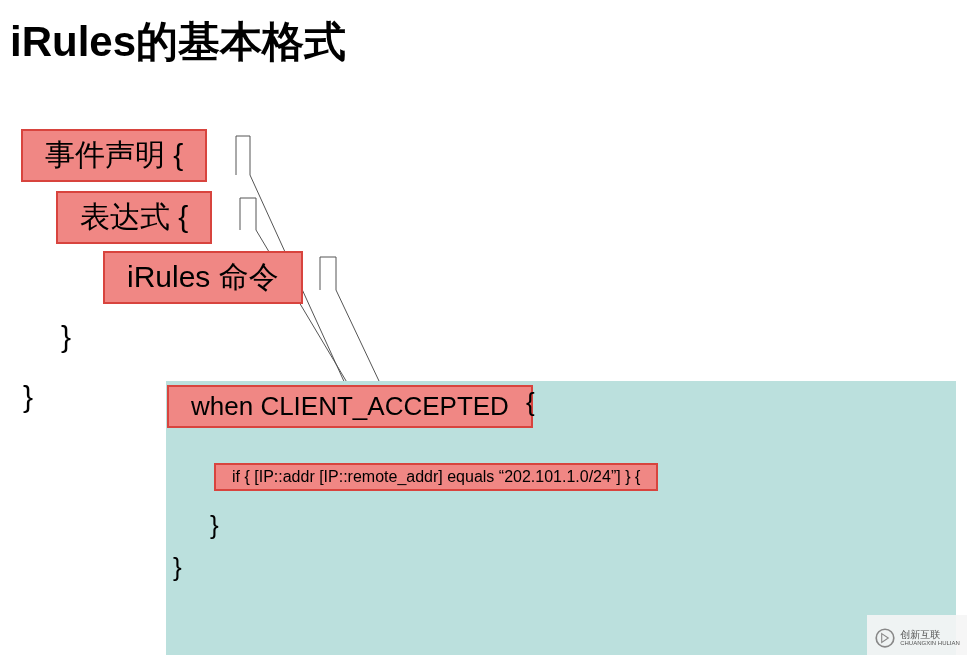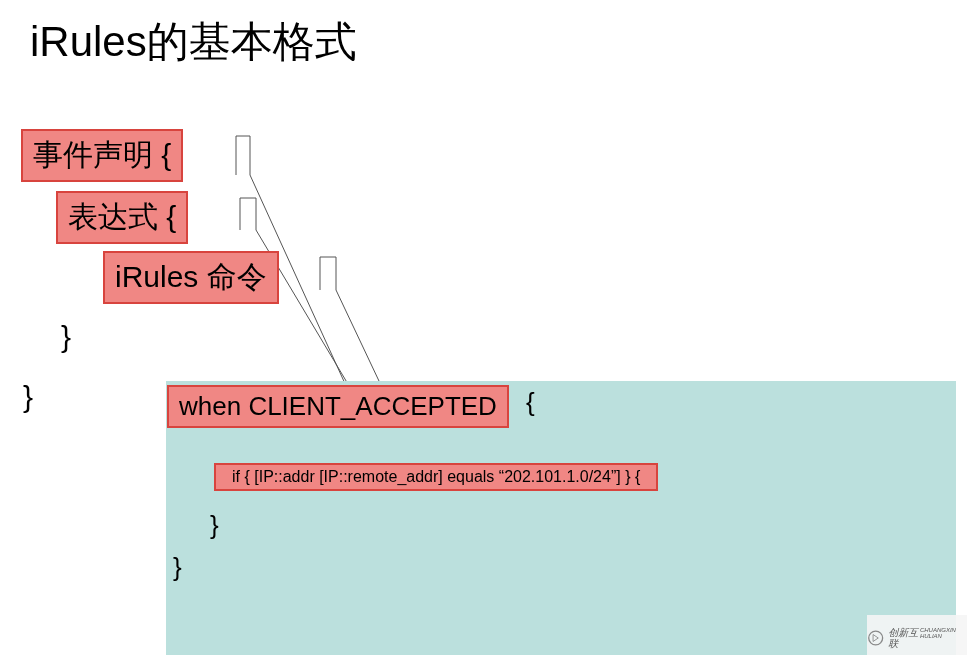--- a/index.html
+++ b/index.html
@@ -6,35 +6,35 @@
     body {
       font-family: Arial, "Microsoft YaHei", sans-serif;
       width: 967px;
       height: 655px;
       background: #fff;
       position: relative;
       overflow: hidden;
     }
     .title {
       font-size: 42px;
-      font-weight: normal;
-      padding: 14px 0 0 30px;
+      font-weight: bold;
+      padding: 14px 0 0 10px;
       color: #000;
     }
     .container {
       position: relative;
       width: 100%;
       height: 590px;
     }
     .red-box {
       position: absolute;
       background: #f08784;
       border: 2px solid #d8443e;
       color: #000;
-      padding: 4px 10px;
+      padding: 4px 22px;
       white-space: nowrap;
     }
     .brace {
       position: absolute;
       font-size: 30px;
       color: #000;
     }
     .box1 { left: 21px; top: 59px; font-size: 30px; }
     .box2 { left: 56px; top: 121px; font-size: 30px; }
     .box3 { left: 103px; top: 181px; font-size: 30px; }
@@ -68,21 +68,21 @@
       height: 45px;
       background: rgba(245,245,245,0.9);
       display: flex;
       align-items: center;
       justify-content: center;
       gap: 4px;
       font-size: 10px;
       color: #555;
     }
     .watermark svg { width: 22px; height: 22px; }
-    .watermark .wm-text { display:flex; flex-direction:row; line-height:1.1;font-style:italic;}
+    .watermark .wm-text { display:flex; flex-direction:column; line-height:1.1;}
     svg.connectors {
       position: absolute;
       left: 0;
       top: 0;
       width: 967px;
       height: 590px;
       pointer-events: none;
     }
     svg.connectors line {
       stroke: #555;

